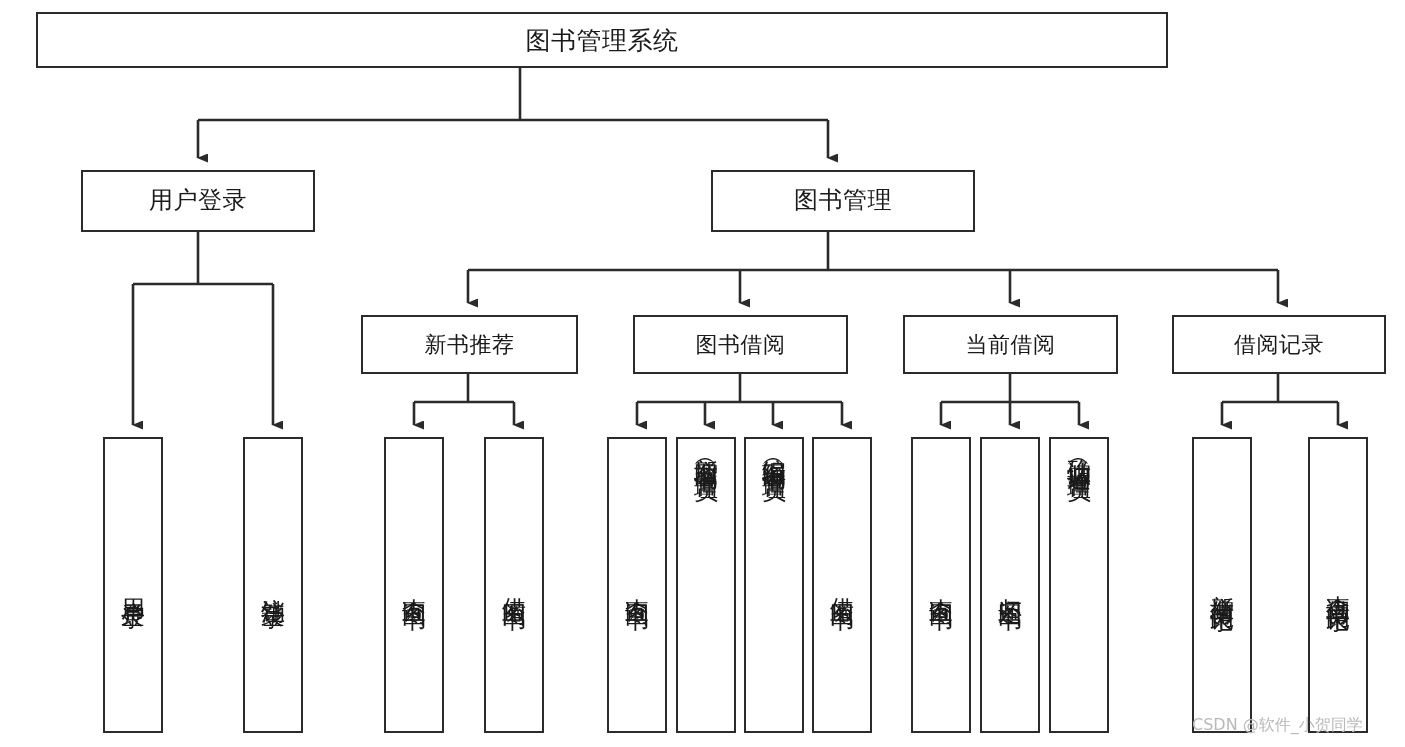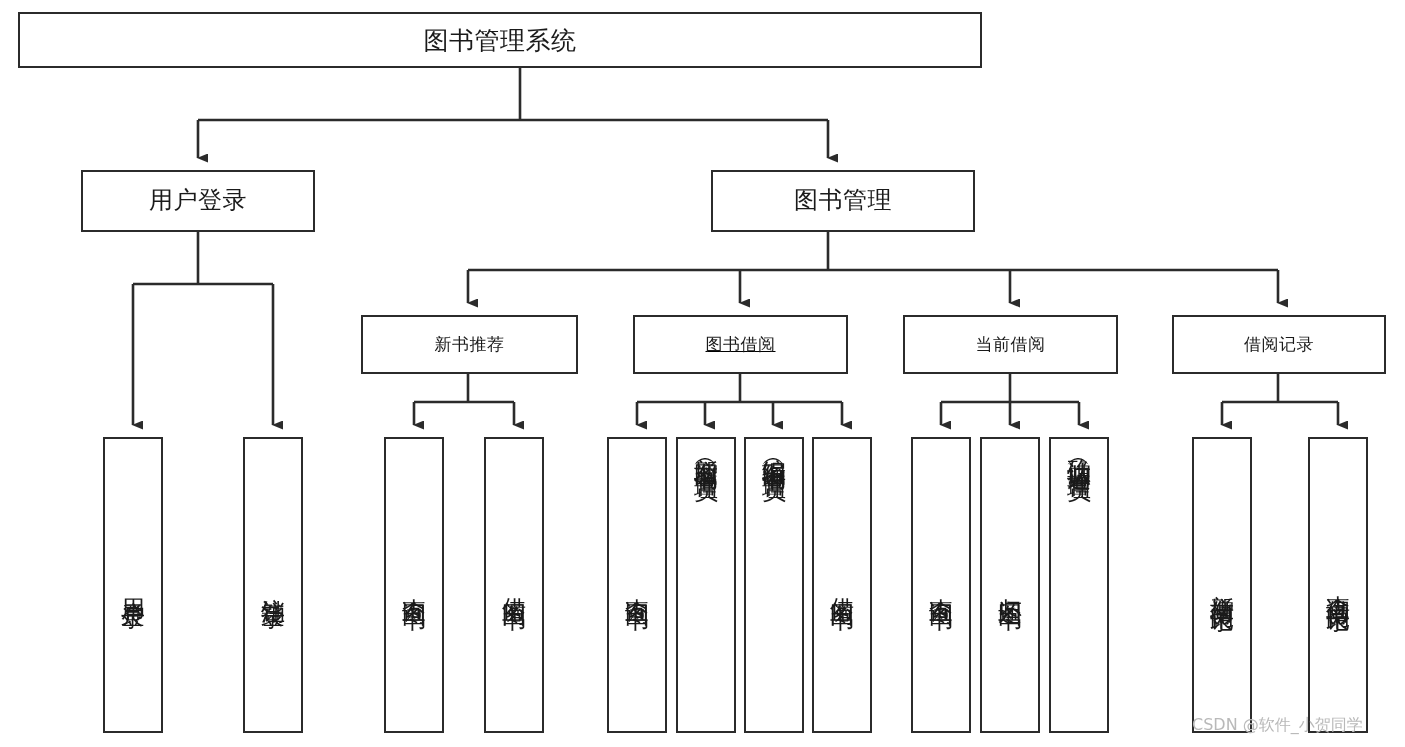--- a/index.html
+++ b/index.html
@@ -38,21 +38,21 @@
   .node-label {
     color: #1a1a1a;
     font-family: "DejaVu Sans", "Liberation Sans", sans-serif;
     font-weight: 400;
     letter-spacing: 0.5px;
     white-space: nowrap;
     line-height: 1.08;
   }
   .level-root .node-label { font-size: 25px; }
   .level-2 .node-label { font-size: 24px; }
-  .level-3 .node-label { font-size: 17px; }
+  .level-3 .node-label { font-size: 22px; }
 
   
   .node-box.vertical {
     align-items: flex-start;
     justify-content: center;
     padding-top: 0;
   }
   .node-box.vertical .node-label {
     writing-mode: vertical-rl;
     text-orientation: upright;
@@ -122,35 +122,35 @@
       <path d="M 1010,402 L 1010,425" marker-end="url(#arrowhead)"></path>
       <path d="M 1079,402 L 1079,425" marker-end="url(#arrowhead)"></path>
 
       <path d="M 1278,374 L 1278,402"></path>
       <path d="M 1222,402 L 1338,402"></path>
       <path d="M 1222,402 L 1222,425" marker-end="url(#arrowhead)"></path>
       <path d="M 1338,402 L 1338,425" marker-end="url(#arrowhead)"></path>
     </g>
   </svg>
 
-  <div class="node-box level-root" style="left:18px; top:12px; width:964px; height:56px;">
+  <div class="node-box level-root" style="left:36px; top:12px; width:1132px; height:56px;">
     <span class="node-label">图书管理系统</span>
   </div>
 
   <div class="node-box level-2" style="left:81px; top:170px; width:234px; height:62px;">
     <span class="node-label">用户登录</span>
   </div>
   <div class="node-box level-2" style="left:711px; top:170px; width:264px; height:62px;">
     <span class="node-label">图书管理</span>
   </div>
 
   <div class="node-box level-3" style="left:361px; top:315px; width:217px; height:59px;">
     <span class="node-label">新书推荐</span>
   </div>
-  <div class="node-box level-3" style="left:633px; top:315px; width:215px; height:59px;text-decoration:underline;">
+  <div class="node-box level-3" style="left:633px; top:315px; width:215px; height:59px;">
     <span class="node-label">图书借阅</span>
   </div>
   <div class="node-box level-3" style="left:903px; top:315px; width:215px; height:59px;">
     <span class="node-label">当前借阅</span>
   </div>
   <div class="node-box level-3" style="left:1172px; top:315px; width:214px; height:59px;">
     <span class="node-label">借阅记录</span>
   </div>
 
   <div class="node-box vertical center-text" style="left:103px; top:437px; width:60px; height:296px;">

